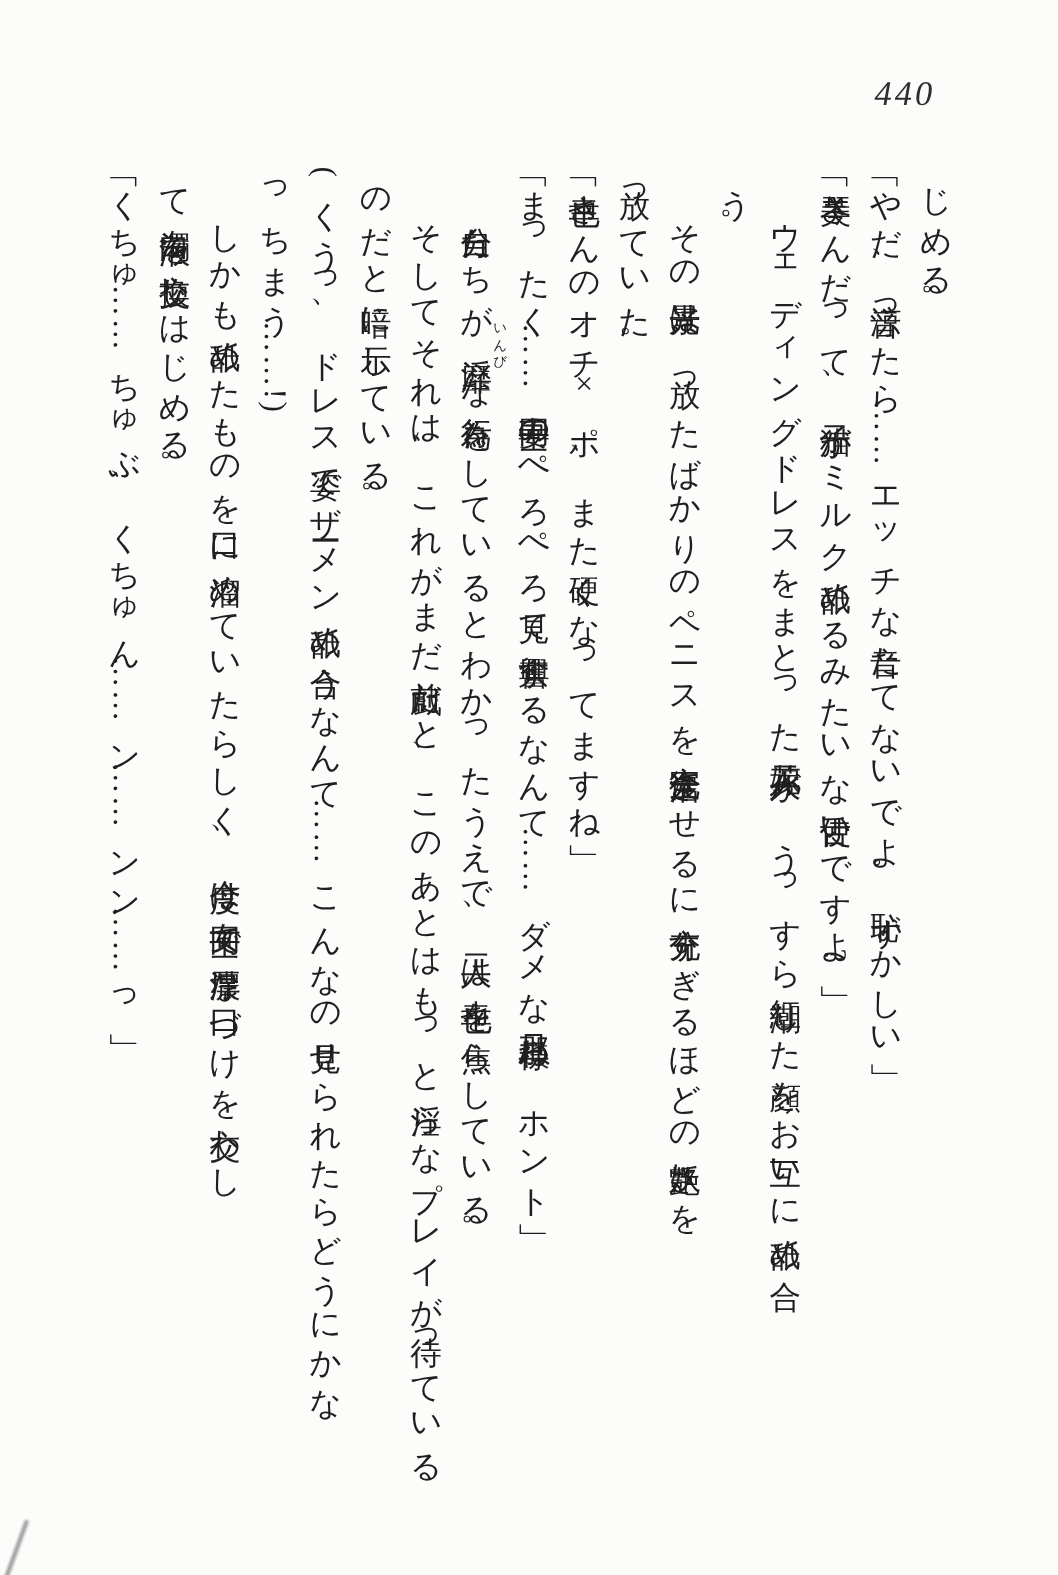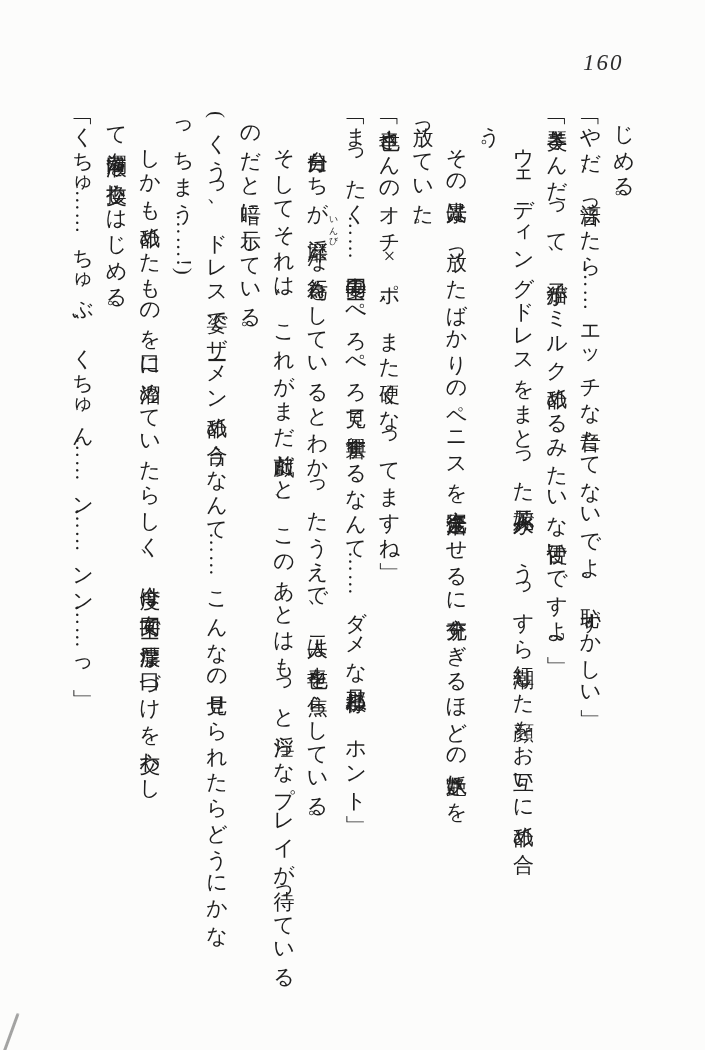--- a/index.html
+++ b/index.html
@@ -67,21 +67,21 @@
     transform: rotate(20deg);
     transform-origin: bottom left;
     border-radius: 2px;
     filter: blur(0.6px);
   }
 </style>
 </head>
 <body>
 
 <div class="page">
-  <div class="page-number">160</div>
+  <div class="page-number">440</div>
 
   <div class="text-block">
       <div class="line">じめる。</div>
       <div class="line">「やだ、涼音ったら……エッチな音たてないでよ。恥ずかしい」</div>
       <div class="line">「美琴さんだって、子猫がミルク舐めるみたいな舌使いですよ?」</div>
       <div class="line indent">ウェディングドレスをまとった花嫁二人が、うっすら紅潮した顔をお互いに舐め合</div>
       <div class="line">う。</div>
       <div class="line indent">その光景は、放ったばかりのペニスを完全復活させるに充分すぎるほどの妖艶さを</div>
       <div class="line">放っていた。</div>
       <div class="line">「幸也さんのオチ×ポ、また硬くなってますね」</div>

